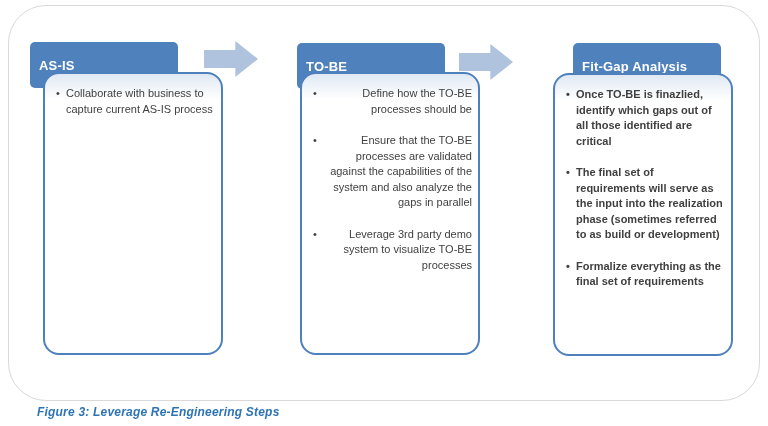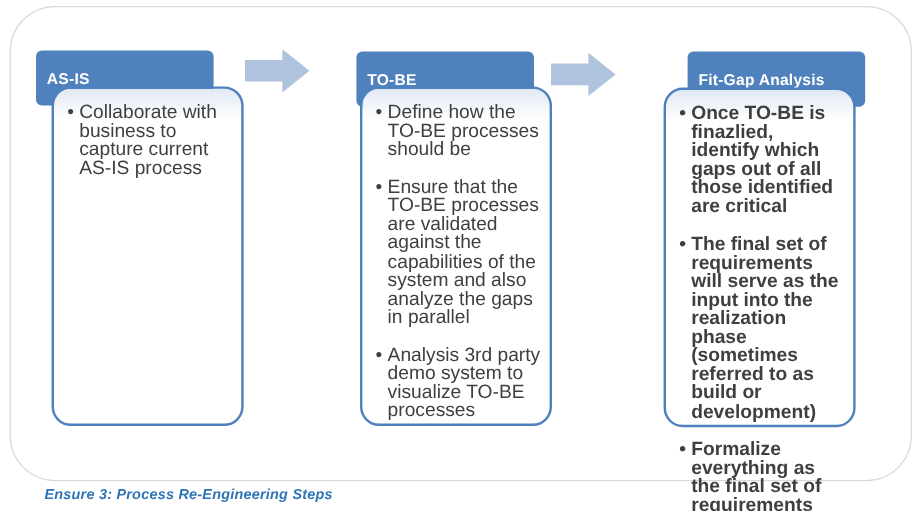--- a/index.html
+++ b/index.html
@@ -37,34 +37,34 @@
     box-sizing: border-box;
     z-index: 1;
     letter-spacing: 0.2px;
     font-weight: bold;
   }
   .hdr1 { left: 30px;  top: 42px; }
   .hdr2 { left: 297px; top: 43px; }
   .hdr3 { left: 540px; top: 43px; margin-left: 33px; }
   .bod {
     position: absolute;
-    width: 160px;
+    width: 180px;
     height: 283px;
     border: 2.5px solid var(--body-border-blue, #4e80bd);
     border-radius: 16px;
     background: linear-gradient(180deg, var(--body-top-tint, #dfe8f3) 0px, #edf2f8 10px, #ffffff 26px);
     box-sizing: border-box;
     z-index: 2;
     padding: 12px 6px 8px 10px;
     color: var(--text-dark, #3f3f3f);
-    font-size: 16px;
+    font-size: 11px;
     line-height: 15.5px;
   }
   .bod1 { left: 43px;  top: 72px; }
-  .bod2 { left: 300px; top: 72px; }
+  .bod2 { left: 300px; top: 72px; text-align: right; }
   .bod3 { left: 553px; top: 73px; font-weight: bold; }
   .bullet {
     position: relative;
     padding-left: 11px;
   }
   .bullet::before {
     content: "\2022";
     position: absolute;
     left: 1px;
   }
@@ -107,31 +107,31 @@
 
   <div class="arrow arrow1"></div>
 
   <div class="hdr hdr2">
     <span>TO-BE</span>
   </div>
   <div class="bod bod2">
     <div>
         <div class="bullet">Define how the TO-BE processes should be</div>
         <div class="bullet">Ensure that the TO-BE processes are validated against the capabilities of the system and also analyze the gaps in parallel</div>
-        <div class="bullet">Analysis 3rd party demo system to visualize TO-BE processes</div>
+        <div class="bullet">Leverage 3rd party demo system to visualize TO-BE processes</div>
       </div>
   </div>
 
   <div class="arrow arrow2"></div>
 
   <div class="hdr hdr3">
     <span>Fit-Gap Analysis</span>
   </div>
   <div class="bod bod3">
     <div>
         <div class="bullet">Once TO-BE is finazlied, identify which gaps out of all those identified are critical</div>
         <div class="bullet">The final set of requirements will serve as the input into the realization phase (sometimes referred to as build or development)</div>
         <div class="bullet">Formalize everything as the final set of requirements</div>
       </div>
   </div>
 
-  <div class="caption">Ensure 3: Process Re-Engineering Steps</div>
+  <div class="caption">Figure 3: Leverage Re-Engineering Steps</div>
 </div>
 
 </body></html>

